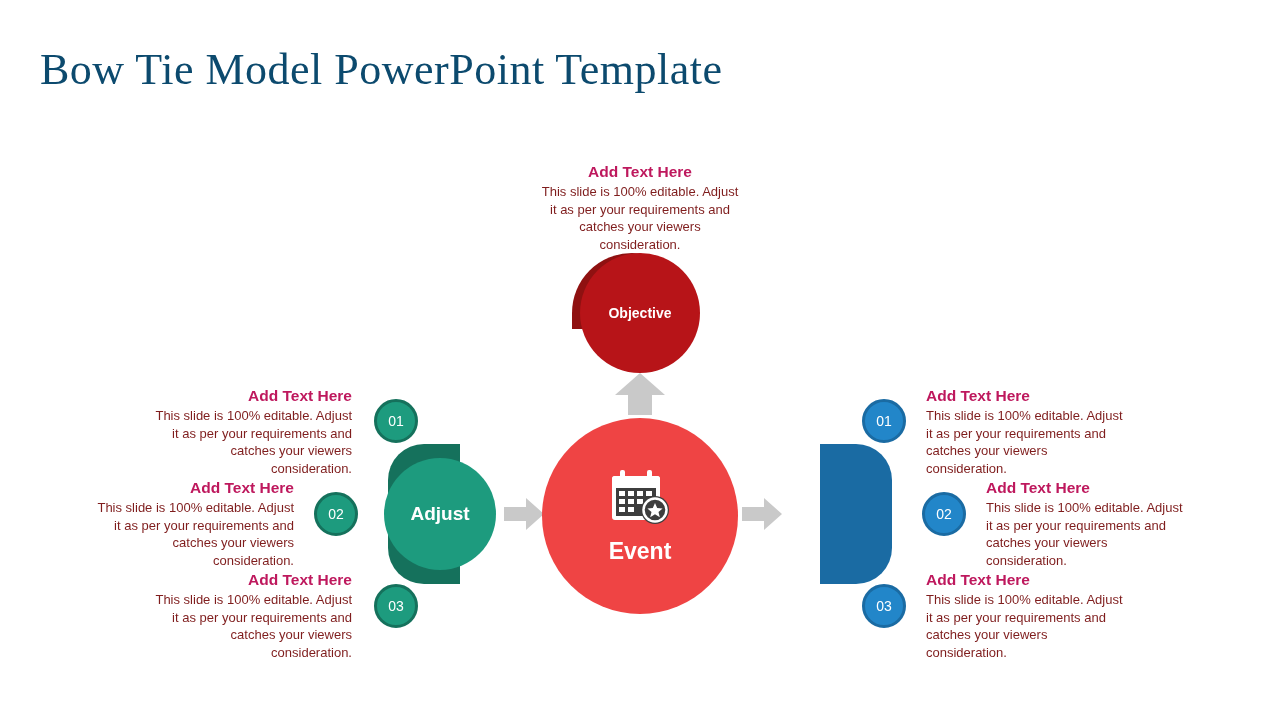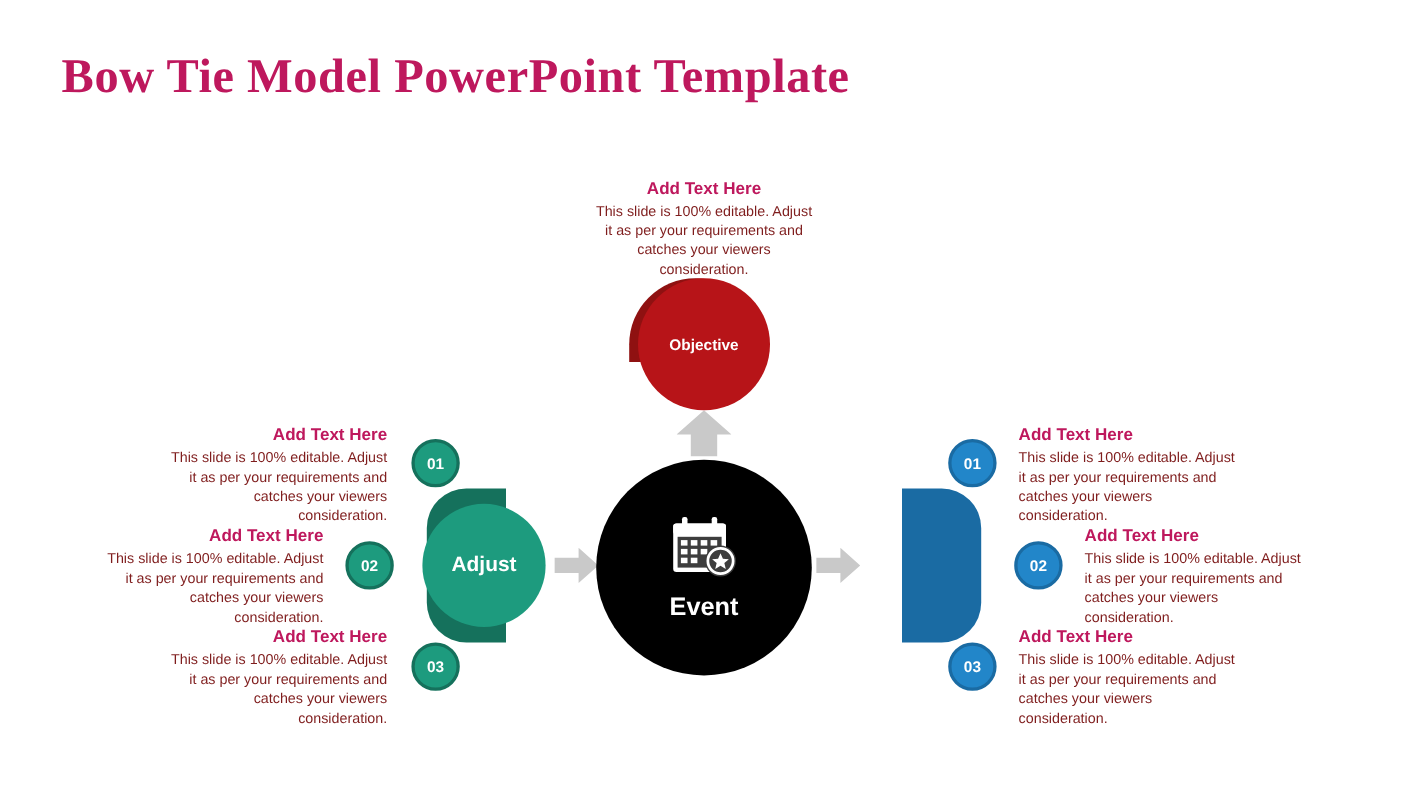--- a/index.html
+++ b/index.html
@@ -17,25 +17,24 @@
   .slide {
     position: relative;
     width: 1280px;
     height: 720px;
   }
   .title {
     position: absolute;
     left: 40px;
     top: 44px;
     font-size: 44px;
-    font-weight: bold;
-    color: #be185d;
+    font-weight: normal;
+    color: #0c4a6e;
     letter-spacing: 0.5px;
     font-family: "Liberation Serif", serif;
-    margin-left: 16px;
   }
   
   .textblock {
     position: absolute;
     width: 204px;
   }
   .tb-head {
     font-size: 15.5px;
     font-weight: bold;
     color: #be185d;
@@ -51,21 +50,21 @@
   .align-center{ text-align: center; }
 
   
   .badge {
     position: absolute;
     width: 44px;
     height: 44px;
     border-radius: 50%;
     color: #ffffff;
     font-size: 14px;
-    font-weight: bold;
+    font-weight: normal;
     display: flex;
     align-items: center;
     justify-content: center;
     box-sizing: border-box;
   }
   .badge.green { background: #1d9b7e; border: 3px solid #15715c; }
   .badge.blue  { background: #2286c9; border: 3px solid #1a6ba3; }
 
   
   .node {
@@ -115,21 +114,21 @@
     height: 112px;
     background: #2286c9;
     font-size: 19px;
     z-index: 2;
   }
   .event {
     left: 542px;
     top: 418px;
     width: 196px;
     height: 196px;
-    background: #000000;
+    background: #ef4444;
     font-size: 23px;
     flex-direction: column;
     z-index: 2;
   }
   .event .icon-wrap {
     margin-bottom: 6px;
   }
   .objective-back {
     position: absolute;
     left: 572px;

